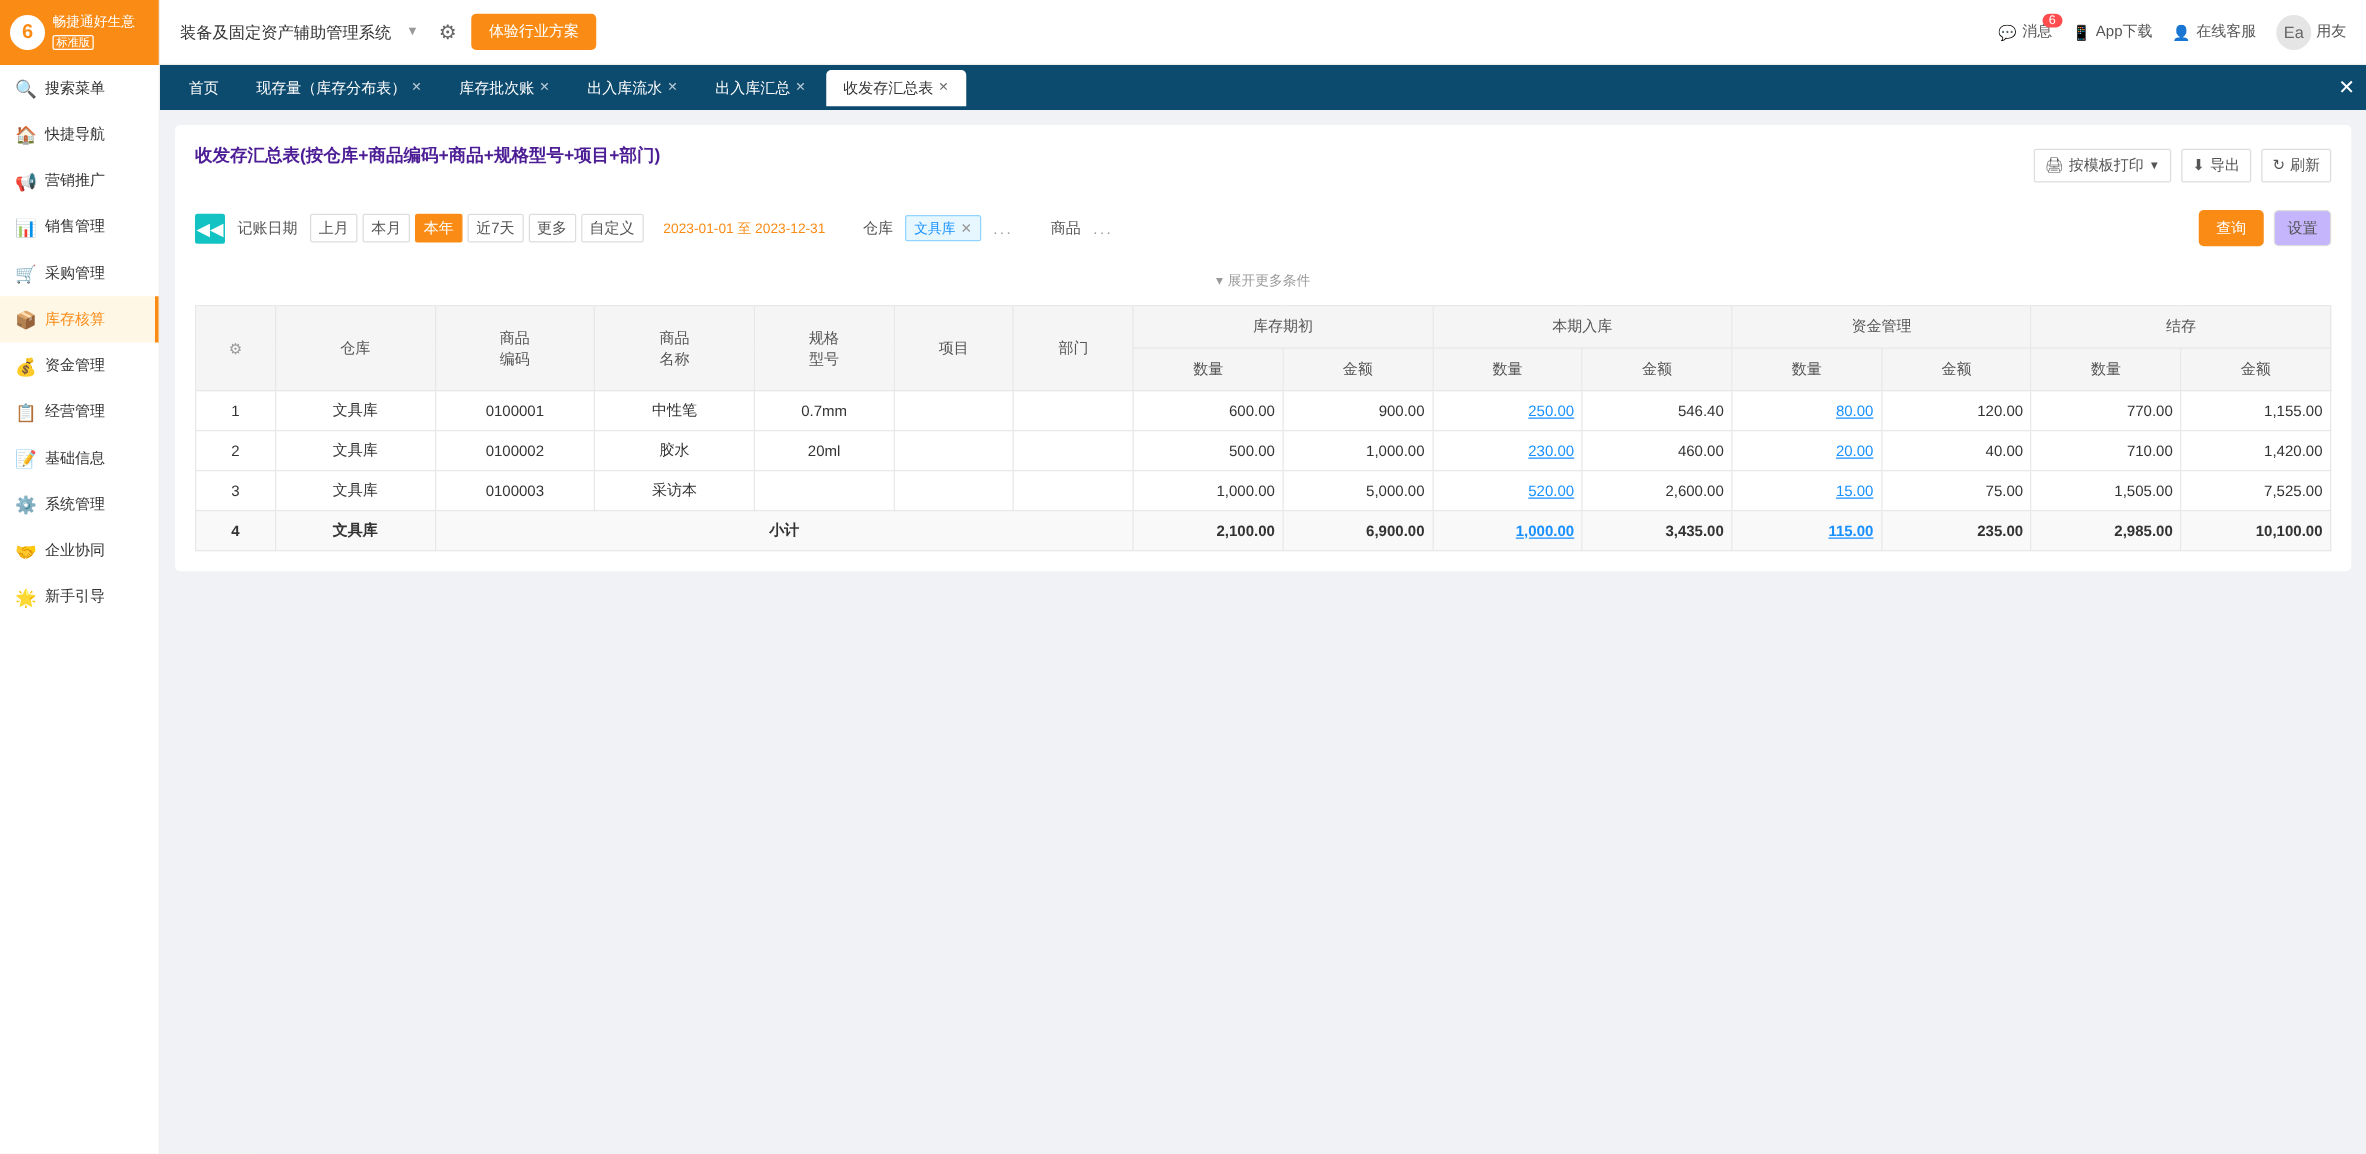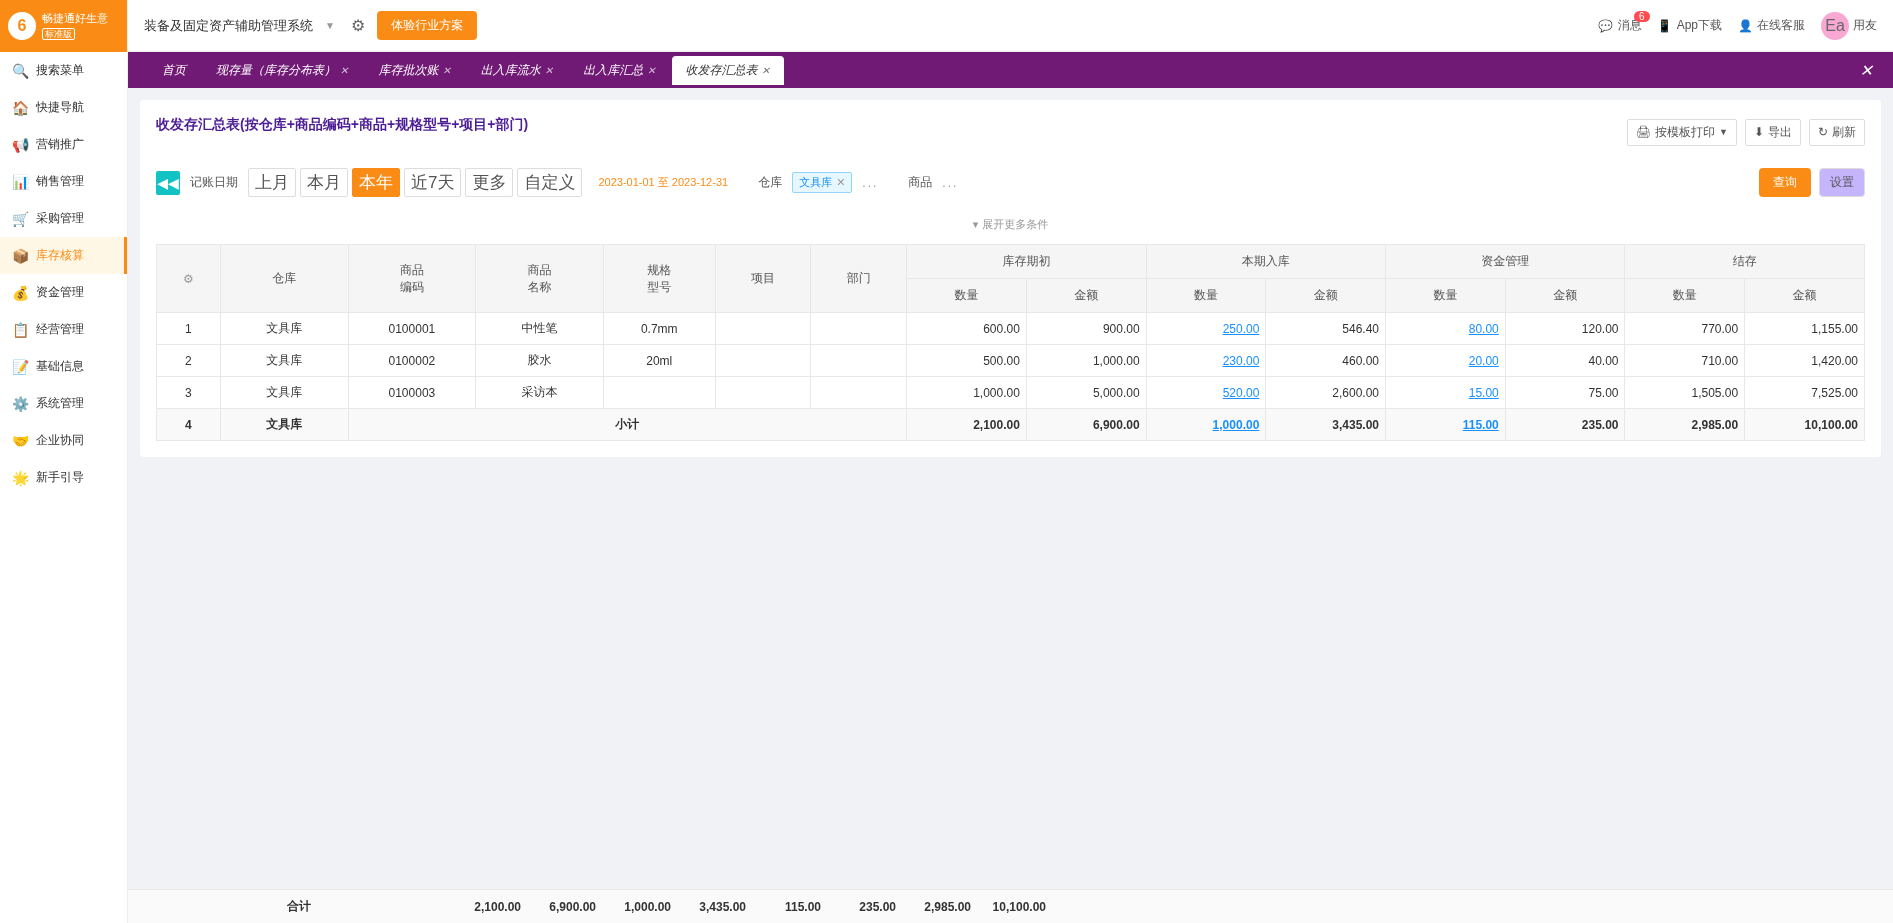--- a/index.html
+++ b/index.html
@@ -20,42 +20,42 @@
     .main { flex: 1; display: flex; flex-direction: column; overflow: hidden; }
 
     
     .top-header { height: 52px; background: #fff; display: flex; align-items: center; padding: 0 16px; border-bottom: 1px solid #eee; gap: 12px; }
     .header-system-name { font-size: 13px; color: #333; flex: 0 0 auto; }
     .header-gear { color: #666; font-size: 16px; cursor: pointer; margin-left: 4px; }
     .header-experience-btn { background: #fa8c16; color: #fff; border: none; border-radius: 4px; padding: 6px 14px; font-size: 12px; cursor: pointer; }
     .header-right { margin-left: auto; display: flex; align-items: center; gap: 16px; }
     .header-icon-item { display: flex; align-items: center; gap: 4px; color: #555; cursor: pointer; font-size: 12px; position: relative; }
     .badge { background: #ff4d4f; color: #fff; border-radius: 10px; font-size: 10px; padding: 0 4px; min-width: 16px; text-align: center; position: absolute; top: -6px; right: -8px; }
-    .user-avatar { width: 28px; height: 28px; background: #f9a8d4; border-radius: 50%; display: flex; align-items: center; justify-content: center; font-size: 16px; color: #666; }
-
-    
-    .tabs-bar { background: #701a75; display: flex; align-items: center; padding: 0 20px; height: 36px; gap: 2px; font-style: italic; }
+    .user-avatar { width: 28px; height: 28px; background: #e5e5e5; border-radius: 50%; display: flex; align-items: center; justify-content: center; font-size: 13px; color: #666; }
+
+    
+    .tabs-bar { background: #0c4a6e; display: flex; align-items: center; padding: 0 9px; height: 36px; gap: 2px; }
     .tab-item { display: flex; align-items: center; gap: 4px; padding: 6px 14px; border-radius: 4px 4px 0 0; cursor: pointer; font-size: 12px; color: #fff; background: transparent; }
     .tab-item.active { background: #fff; color: #333; }
     .tab-item .close-icon { font-size: 10px; opacity: 0.7; }
     .tab-close-all { margin-left: auto; color: #fff; font-size: 16px; cursor: pointer; }
 
     
     .page-content { flex: 1; background: #f0f2f5; padding: 12px; overflow-y: auto; }
     .page-card { background: #fff; border-radius: 4px; padding: 16px; }
 
     
     .page-title { font-size: 14px; font-weight: bold; color: #4c1d95; margin-bottom: 14px; }
 
     
     .filter-bar { display: flex; align-items: center; gap: 10px; margin-bottom: 8px; padding: 8px 0; }
     .filter-collapse-btn { width: 24px; height: 24px; background: #13c2c2; color: #fff; border: none; border-radius: 2px; cursor: pointer; font-size: 14px; display: flex; align-items: center; justify-content: center; }
     .filter-label { color: #555; font-size: 12px; flex-shrink: 0; }
     .filter-date-btns { display: flex; align-items: center; gap: 4px; }
-    .filter-date-btn { padding: 2px 6px; border: 1px solid #ddd; border-radius: 2px; font-size: 17px; cursor: pointer; background: #fff; color: #555; }
+    .filter-date-btn { padding: 2px 6px; border: 1px solid #ddd; border-radius: 2px; font-size: 12px; cursor: pointer; background: #fff; color: #555; }
     .filter-date-btn.active { background: #fa8c16; color: #fff; border-color: #fa8c16; }
     .filter-date-range { color: #fa8c16; font-size: 11px; }
     .filter-warehouse-label { color: #555; font-size: 12px; margin-left: 20px; }
     .filter-tag { display: flex; align-items: center; gap: 4px; background: #e6f7ff; border: 1px solid #91d5ff; border-radius: 2px; padding: 2px 6px; font-size: 11px; color: #1890ff; }
     .filter-tag-close { cursor: pointer; color: #999; }
     .filter-more-dots { color: #999; letter-spacing: 2px; cursor: pointer; }
     .filter-goods-label { color: #555; font-size: 12px; margin-left: 20px; }
     .filter-action-btns { margin-left: auto; display: flex; gap: 8px; }
     .btn-query { background: #fa8c16; color: #fff; border: none; border-radius: 4px; padding: 5px 14px; font-size: 12px; cursor: pointer; }
     .btn-settings { background: #c4b5fd; color: #555; border: 1px solid #ddd; border-radius: 4px; padding: 5px 10px; font-size: 12px; cursor: pointer; }
@@ -360,25 +360,14 @@
             <td class="number">235.00</td>
             <td class="number">2,985.00</td>
             <td class="number">10,100.00</td>
           </tr>
         </tbody>
       </table>
 
     </div>
   </div>
 
-  <div class="bottom-total-bar">
-    <span style="width:310px; text-align:center;">合计</span>
-    <span style="width:75px; text-align:right; padding-right:8px;">2,100.00</span>
-    <span style="width:75px; text-align:right; padding-right:8px;">6,900.00</span>
-    <span style="width:75px; text-align:right; padding-right:8px;">1,000.00</span>
-    <span style="width:75px; text-align:right; padding-right:8px;">3,435.00</span>
-    <span style="width:75px; text-align:right; padding-right:8px;">115.00</span>
-    <span style="width:75px; text-align:right; padding-right:8px;">235.00</span>
-    <span style="width:75px; text-align:right; padding-right:8px;">2,985.00</span>
-    <span style="width:75px; text-align:right; padding-right:8px;">10,100.00</span>
-  </div>
 
 </div>
 
 </body></html>

